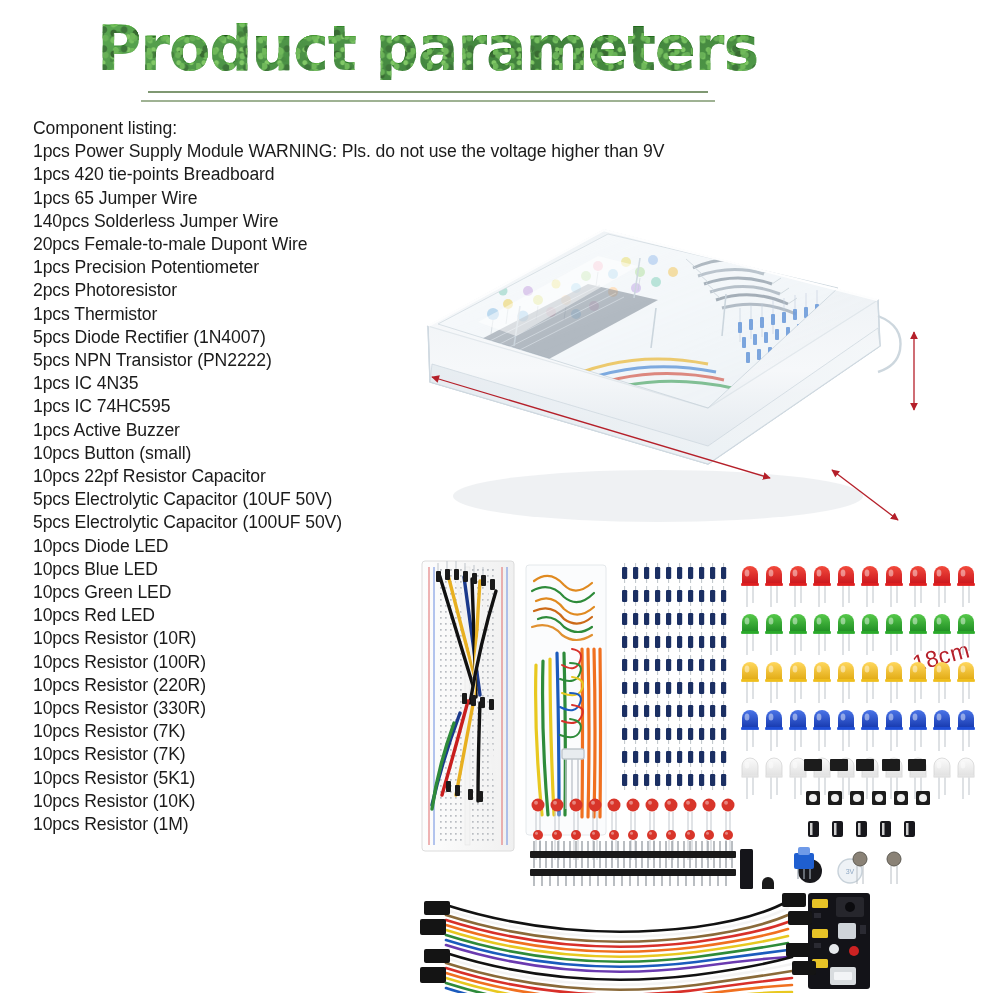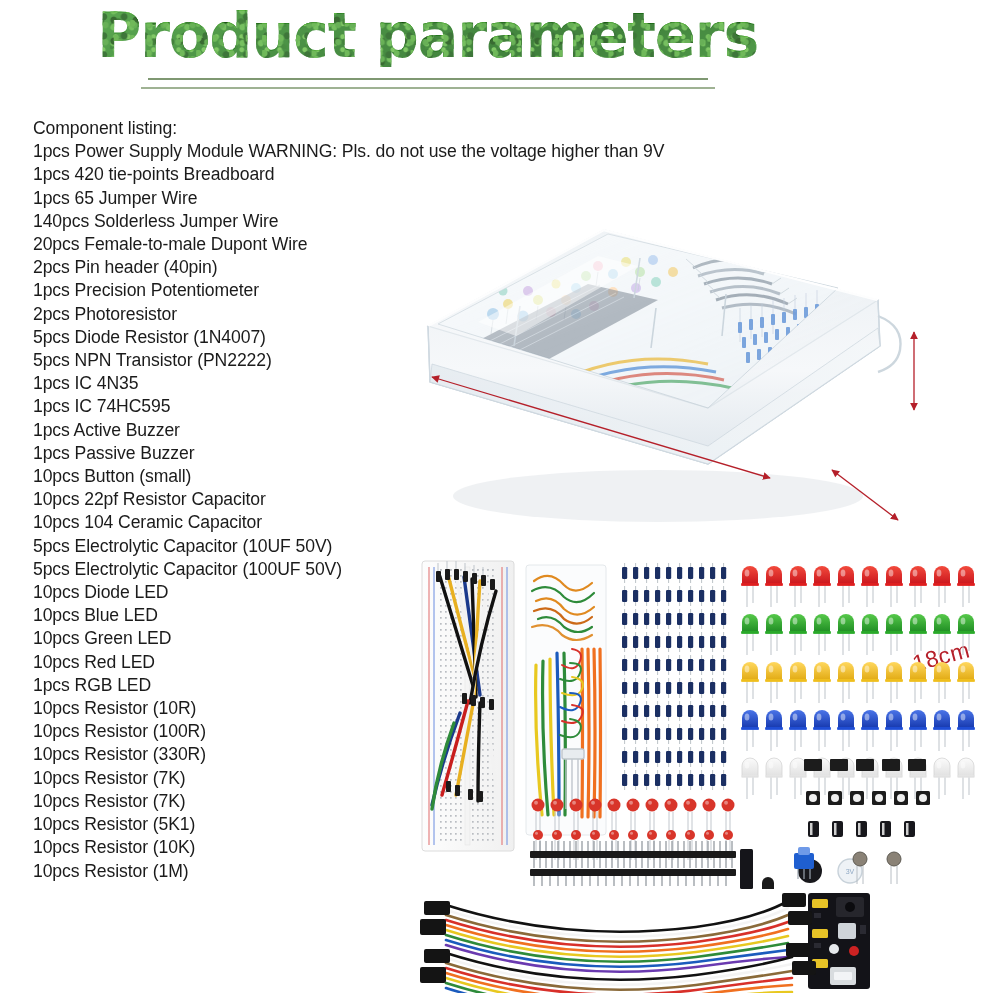--- a/index.html
+++ b/index.html
@@ -7,21 +7,21 @@
   body {
     background: #ffffff;
     font-family: "Liberation Sans", sans-serif;
     position: relative;
     overflow: hidden;
   }
 
   
   #title-block {
     position: absolute;
-    left: 0; top: 5px;
+    left: 0; top: 18px;
     width: 855px;
     text-align: center;
   }
   #page-title {
     font-family: "DejaVu Sans", sans-serif;
     font-size: 62px;
     font-weight: bold;
     letter-spacing: -1px;
     line-height: 62px;
     display: inline-block;
@@ -104,41 +104,39 @@
 </div>
 
 <div id="component-list">
   <div class="listing-heading">Component listing:</div>
   <div id="list-lines">
       <div class="list-line">1pcs Power Supply Module WARNING: Pls. do not use the voltage higher than 9V</div>
       <div class="list-line">1pcs 420 tie-points Breadboard</div>
       <div class="list-line">1pcs 65 Jumper Wire</div>
       <div class="list-line">140pcs Solderless Jumper Wire</div>
       <div class="list-line">20pcs Female-to-male Dupont Wire</div>
-      <div class="list-line">2pcs Pin header (40pin)</div>
       <div class="list-line">1pcs Precision Potentiometer</div>
       <div class="list-line">2pcs Photoresistor</div>
-      <div class="list-line">5pcs Diode Resistor (1N4007)</div>
+      <div class="list-line">1pcs Thermistor</div>
+      <div class="list-line">5pcs Diode Rectifier (1N4007)</div>
       <div class="list-line">5pcs NPN Transistor (PN2222)</div>
       <div class="list-line">1pcs IC 4N35</div>
       <div class="list-line">1pcs IC 74HC595</div>
       <div class="list-line">1pcs Active Buzzer</div>
-      <div class="list-line">1pcs Passive Buzzer</div>
       <div class="list-line">10pcs Button (small)</div>
       <div class="list-line">10pcs 22pf Resistor Capacitor</div>
-      <div class="list-line">10pcs 104 Ceramic Capacitor</div>
       <div class="list-line">5pcs Electrolytic Capacitor (10UF 50V)</div>
       <div class="list-line">5pcs Electrolytic Capacitor (100UF 50V)</div>
       <div class="list-line">10pcs Diode LED</div>
       <div class="list-line">10pcs Blue LED</div>
       <div class="list-line">10pcs Green LED</div>
       <div class="list-line">10pcs Red LED</div>
-      <div class="list-line">1pcs RGB LED</div>
       <div class="list-line">10pcs Resistor (10R)</div>
       <div class="list-line">10pcs Resistor (100R)</div>
+      <div class="list-line">10pcs Resistor (220R)</div>
       <div class="list-line">10pcs Resistor (330R)</div>
       <div class="list-line">10pcs Resistor (7K)</div>
       <div class="list-line">10pcs Resistor (7K)</div>
       <div class="list-line">10pcs Resistor (5K1)</div>
       <div class="list-line">10pcs Resistor (10K)</div>
       <div class="list-line">10pcs Resistor (1M)</div>
     </div>
 </div>
 
 <div id="box-photo">

